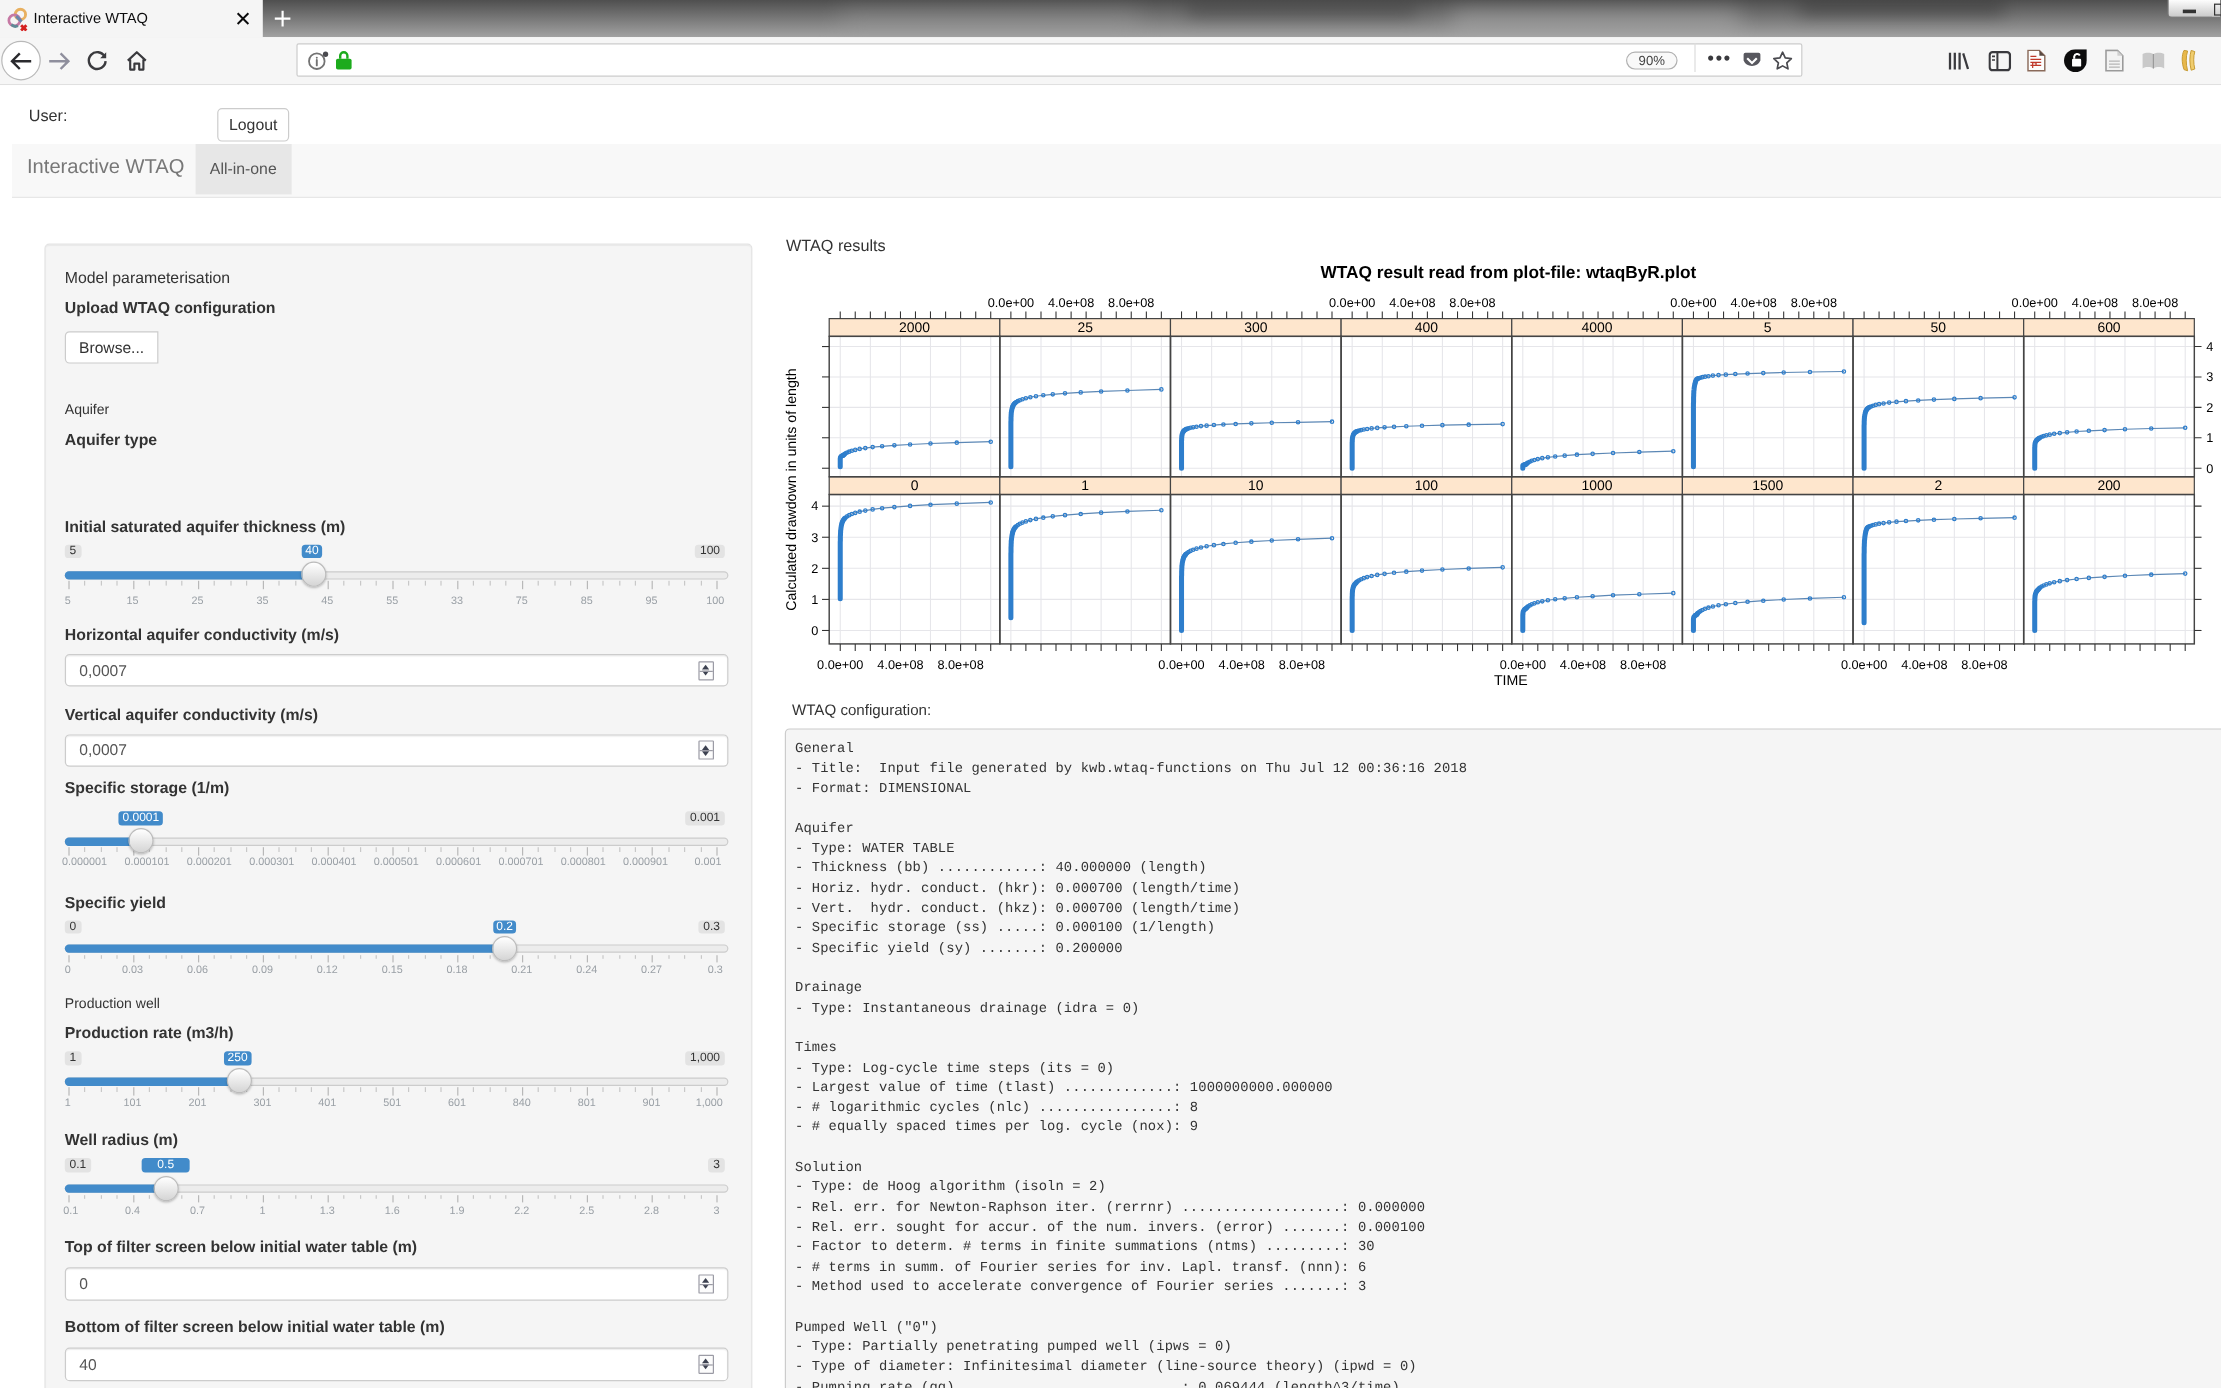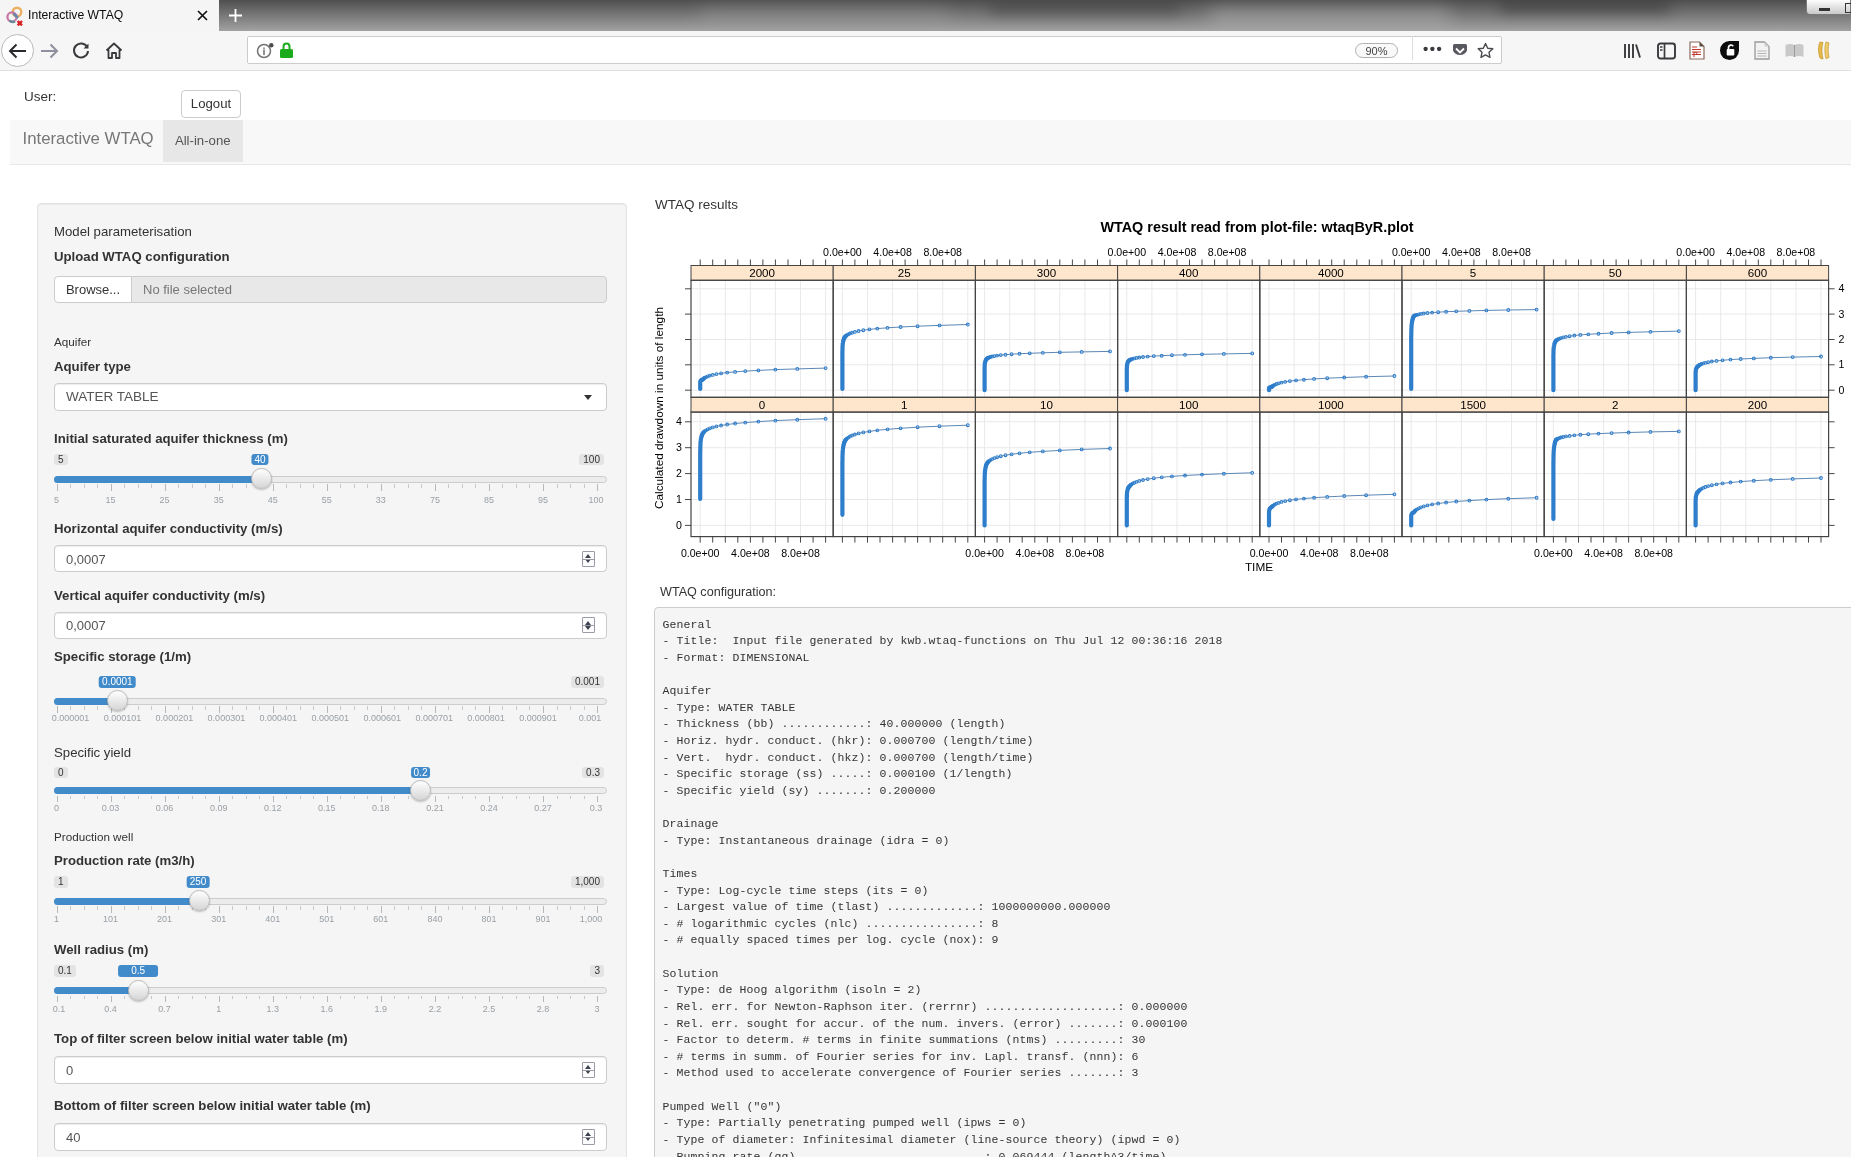--- a/index.html
+++ b/index.html
@@ -110,28 +110,23 @@
   <div style="position:absolute;left:9.5px;top:48.5px;width:1841.5px;height:45px;background:#f8f8f8;border-bottom:1px solid #e7e7e7;box-sizing:border-box">
     <div style="position:absolute;left:13px;top:9.5px;font-size:16.8px;color:#777">Interactive WTAQ</div>
     <div style="position:absolute;left:153px;top:0;width:80.5px;height:42px;background:#e7e7e7;font-size:13.2px;color:#555;text-align:center;line-height:42px">All-in-one</div>
   </div>
   <div style="position:absolute;left:36.7px;top:131.5px;width:590px;height:1100px;background:#f5f5f5;border:1px solid #e3e3e3;border-radius:4px;box-sizing:border-box;box-shadow:inset 0 1px 1px rgba(0,0,0,.05)"></div>
   <div style="position:absolute;left:0;top:-71px;width:1851px;height:1157px">
     <div style="position:absolute;left:54px;top:224px;font-size:13.2px;font-weight:normal;color:#333">Model parameterisation</div>
         <div style="position:absolute;left:54px;top:248.5px;font-size:13.2px;font-weight:bold;color:#333">Upload WTAQ configuration</div>
         <div style="position:absolute;left:54px;top:276px;width:553px;height:27px;box-sizing:border-box">
           <div style="position:absolute;left:0;top:0;width:78px;height:27px;background:#fff;border:1px solid #ccc;border-radius:4px 0 0 4px;box-sizing:border-box;font-size:13px;color:#333;text-align:center;line-height:25px">Browse...</div>
-          <div style="position:absolute;left:77px;top:0;right:0;height:27px;background:#e8e8e8;border:1px solid #ccc;border-radius:0 4px 4px 0;box-sizing:border-box;font-size:13px;color:#777;line-height:25px;padding-left:11px">No file selected</div>
         </div>
         <div style="position:absolute;left:54px;top:335px;font-size:11.7px;font-weight:normal;color:#333">Aquifer</div>
         <div style="position:absolute;left:54px;top:359px;font-size:13.2px;font-weight:bold;color:#333">Aquifer type</div>
-        <div style="position:absolute;left:54px;top:383px;width:553px;height:28px;background:#fff;border:1px solid #ccc;border-radius:4px;box-sizing:border-box;box-shadow:inset 0 1px 1px rgba(0,0,0,.075)">
-          <div style="position:absolute;left:11px;top:5px;font-size:13.5px;color:#555">WATER TABLE</div>
-          <div style="position:absolute;right:14px;top:11px;width:0;height:0;border-left:4.5px solid transparent;border-right:4.5px solid transparent;border-top:5px solid #333"></div>
-        </div>
         <div style="position:absolute;left:54px;top:430.5px;font-size:13.2px;font-weight:bold;color:#333">Initial saturated aquifer thickness (m)</div>
         <div style="position:absolute;left:54px;top:453.5px;font-size:10px;line-height:11.5px;padding:0 4px;border-radius:3px;background:#e3e3e3;color:#333">5</div>
         <div style="position:absolute;right:1247px;top:453.5px;font-size:10px;line-height:11.5px;padding:0 4px;border-radius:3px;background:#e3e3e3;color:#333">100</div>
         <div style="position:absolute;left:260px;transform:translateX(-50%);top:453.5px;font-size:10px;line-height:11.5px;padding:0 3px;border-radius:3px;background:#428bca;color:#fff">40</div>
         <div style="position:absolute;left:54px;top:475.5px;width:553px;height:7px;border-radius:4px;background:#ececec;border:1px solid #ccc;box-sizing:border-box"></div>
         <div style="position:absolute;left:54px;top:475.5px;width:207.5px;height:7px;border-radius:4px 0 0 4px;background:#428bca"></div>
         <div style="position:absolute;left:70.0px;top:484px;width:1px;height:3.5px;background:#c8c8c8"></div>
         <div style="position:absolute;left:83.5px;top:484px;width:1px;height:3.5px;background:#c8c8c8"></div>
         <div style="position:absolute;left:97.0px;top:484px;width:1px;height:3.5px;background:#c8c8c8"></div>
         <div style="position:absolute;left:124.1px;top:484px;width:1px;height:3.5px;background:#c8c8c8"></div>
@@ -253,21 +248,21 @@
         <div style="position:absolute;left:174.4px;top:712.5px;transform:translateX(-50%);font-size:9px;color:#9aa0a6;white-space:nowrap">0.000201</div>
         <div style="position:absolute;left:226.4px;top:712.5px;transform:translateX(-50%);font-size:9px;color:#9aa0a6;white-space:nowrap">0.000301</div>
         <div style="position:absolute;left:278.3px;top:712.5px;transform:translateX(-50%);font-size:9px;color:#9aa0a6;white-space:nowrap">0.000401</div>
         <div style="position:absolute;left:330.2px;top:712.5px;transform:translateX(-50%);font-size:9px;color:#9aa0a6;white-space:nowrap">0.000501</div>
         <div style="position:absolute;left:382.2px;top:712.5px;transform:translateX(-50%);font-size:9px;color:#9aa0a6;white-space:nowrap">0.000601</div>
         <div style="position:absolute;left:434.2px;top:712.5px;transform:translateX(-50%);font-size:9px;color:#9aa0a6;white-space:nowrap">0.000701</div>
         <div style="position:absolute;left:486.1px;top:712.5px;transform:translateX(-50%);font-size:9px;color:#9aa0a6;white-space:nowrap">0.000801</div>
         <div style="position:absolute;left:538.0px;top:712.5px;transform:translateX(-50%);font-size:9px;color:#9aa0a6;white-space:nowrap">0.000901</div>
         <div style="position:absolute;left:590.0px;top:712.5px;transform:translateX(-50%);font-size:9px;color:#9aa0a6;white-space:nowrap">0.001</div>
         <div style="position:absolute;left:106.5px;top:690.0px;width:21px;height:21px;border-radius:50%;background:linear-gradient(#fff,#d5d5d5);border:1px solid #bbb;box-sizing:border-box;box-shadow:0 1px 2px rgba(0,0,0,.25)"></div>
-        <div style="position:absolute;left:54px;top:745px;font-size:13.2px;font-weight:normal;color:#333">Specific yield</div>
+        <div style="position:absolute;left:54px;top:745px;font-size:13.2px;font-weight:bold;color:#333">Specific yield</div>
         <div style="position:absolute;left:54px;top:766.5px;font-size:10px;line-height:11.5px;padding:0 4px;border-radius:3px;background:#e3e3e3;color:#333">0</div>
         <div style="position:absolute;right:1247px;top:766.5px;font-size:10px;line-height:11.5px;padding:0 4px;border-radius:3px;background:#e3e3e3;color:#333">0.3</div>
         <div style="position:absolute;left:420.5px;transform:translateX(-50%);top:766.5px;font-size:10px;line-height:11.5px;padding:0 3px;border-radius:3px;background:#428bca;color:#fff">0.2</div>
         <div style="position:absolute;left:54px;top:787px;width:553px;height:7px;border-radius:4px;background:#ececec;border:1px solid #ccc;box-sizing:border-box"></div>
         <div style="position:absolute;left:54px;top:787px;width:366px;height:7px;border-radius:4px 0 0 4px;background:#428bca"></div>
         <div style="position:absolute;left:70.0px;top:795.5px;width:1px;height:3.5px;background:#c8c8c8"></div>
         <div style="position:absolute;left:83.5px;top:795.5px;width:1px;height:3.5px;background:#c8c8c8"></div>
         <div style="position:absolute;left:97.0px;top:795.5px;width:1px;height:3.5px;background:#c8c8c8"></div>
         <div style="position:absolute;left:124.1px;top:795.5px;width:1px;height:3.5px;background:#c8c8c8"></div>
         <div style="position:absolute;left:137.6px;top:795.5px;width:1px;height:3.5px;background:#c8c8c8"></div>

